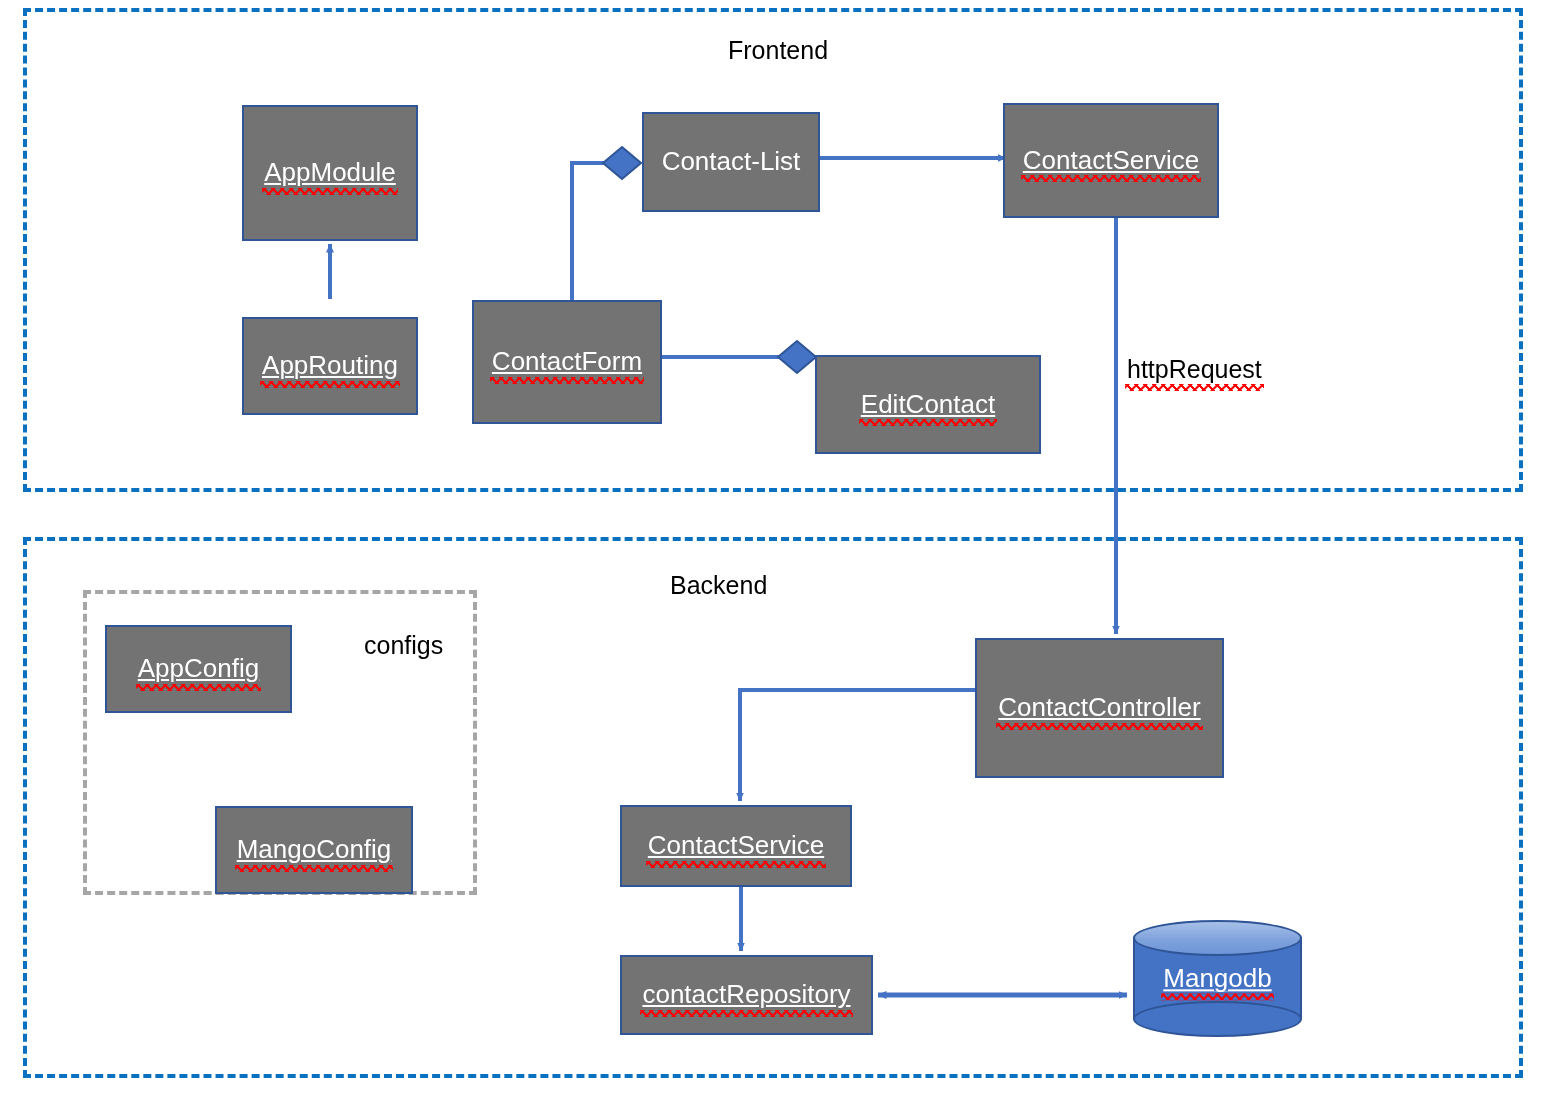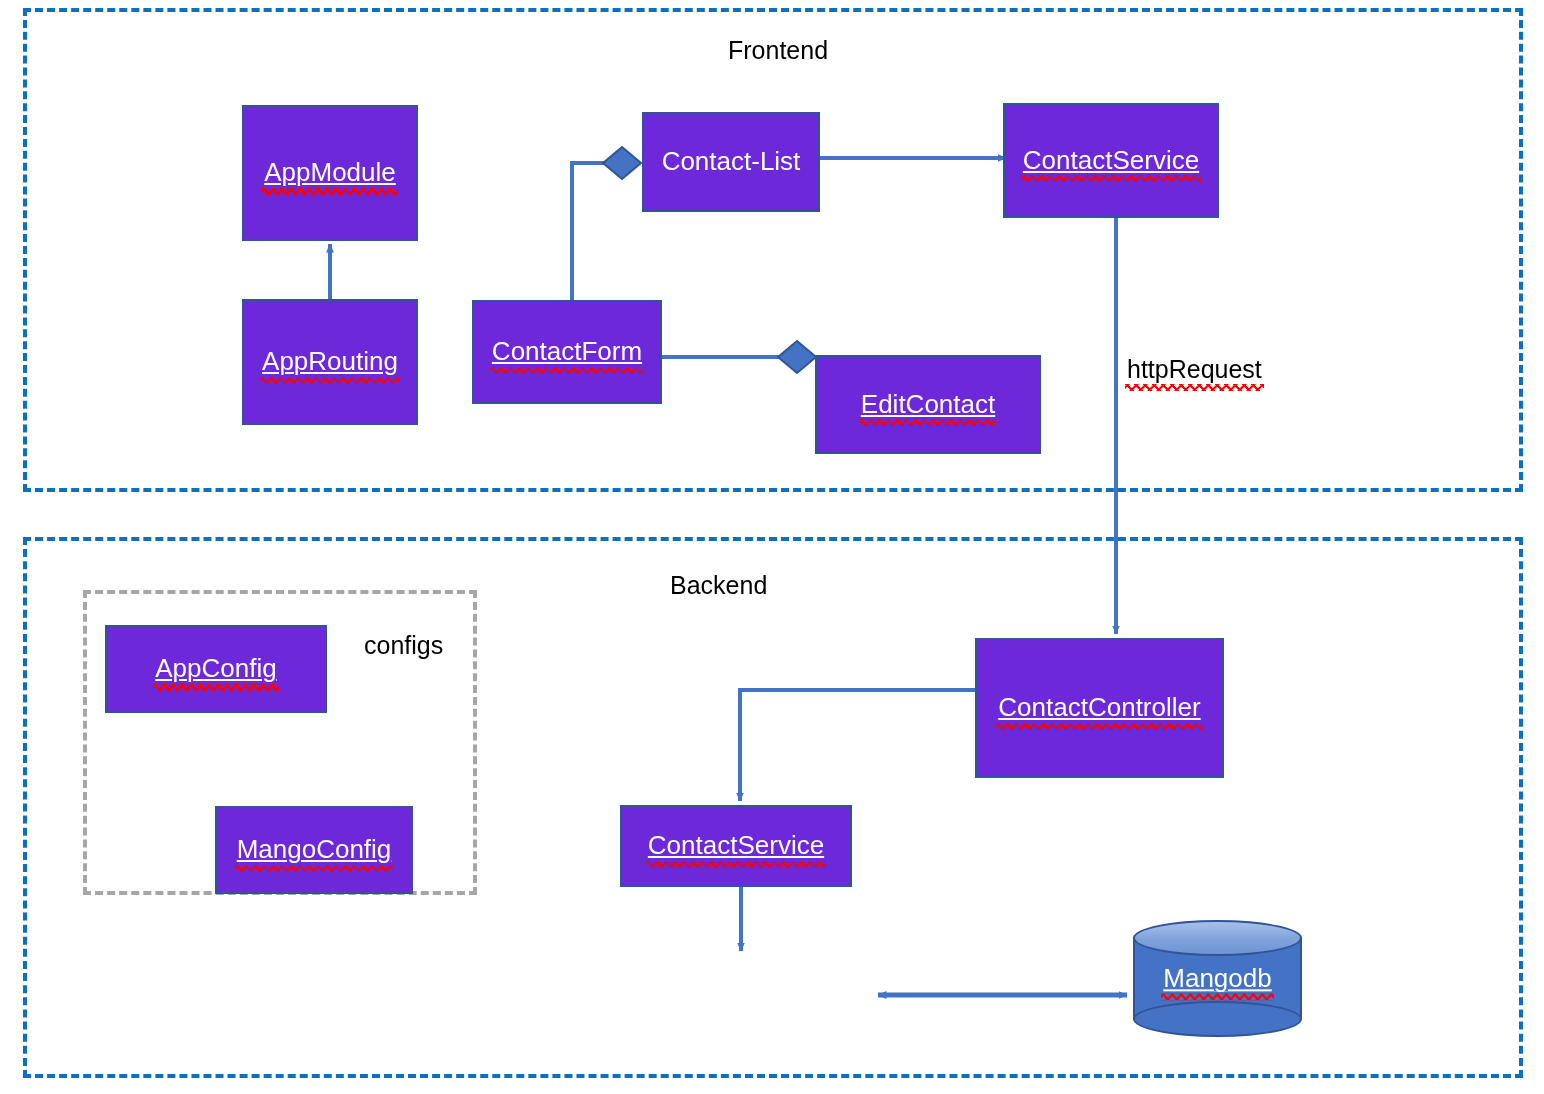--- a/index.html
+++ b/index.html
@@ -41,21 +41,21 @@
     color: #000000;
     font-size: 25px;
     font-family: "Liberation Sans", sans-serif;
     white-space: nowrap;
     line-height: 1;
   }
   
   .node {
     position: absolute;
     box-sizing: border-box;
-    background: #6d28d9;
+    background: #737373;
     border: 2px solid #2F5597;
     display: flex;
     align-items: center;
     justify-content: center;
   }
   .node-label {
     position: relative;
     color: #ffffff;
     font-size: 26px;
     font-family: "Liberation Sans", sans-serif;
@@ -198,28 +198,28 @@
   <div class="group-box" style="left:23px; top:8px; width:1500px; height:484px;"></div>
   <div class="group-title" style="left:728px; top:38px;">Frontend</div>
 
   <div class="node" style="left:242px; top:105px; width:176px; height:136px;">
     <span class="node-label u rel">
       <span>AppModule</span>
       <span class="squiggle"></span>
     </span>
   </div>
 
-  <div class="node" style="left:242px; top:299px; width:176px; height:126px;">
+  <div class="node" style="left:242px; top:317px; width:176px; height:98px;">
     <span class="node-label u rel">
       <span>AppRouting</span>
       <span class="squiggle"></span>
     </span>
   </div>
 
-  <div class="node" style="left:472px; top:300px; width:190px; height:104px;">
+  <div class="node" style="left:472px; top:300px; width:190px; height:124px;">
     <span class="node-label u rel">
       <span>ContactForm</span>
       <span class="squiggle"></span>
     </span>
   </div>
 
   <div class="node" style="left:642px; top:112px; width:178px; height:100px;">
     <span class="node-label rel">
       <span>Contact-List</span>
     </span>
@@ -245,21 +245,21 @@
       <span class="squiggle"></span>
     </span>
   </div>
 
   <div class="group-box" style="left:23px; top:537px; width:1500px; height:541px;"></div>
   <div class="group-title" style="left:670px; top:573px;">Backend</div>
 
   <div class="group-box gray" style="left:83px; top:590px; width:394px; height:305px;"></div>
   <div class="group-title" style="left:364px; top:633px;">configs</div>
 
-  <div class="node" style="left:105px; top:625px; width:222px; height:88px; z-index:1;">
+  <div class="node" style="left:105px; top:625px; width:187px; height:88px; z-index:1;">
     <span class="node-label u rel">
       <span>AppConfig</span>
       <span class="squiggle"></span>
     </span>
   </div>
 
 
   <div class="node" style="left:215px; top:770px; width:198px; height:88px; z-index:3;margin-top:36px;">
     <span class="node-label u rel">
       <span>MangoConfig</span>
@@ -274,20 +274,26 @@
     </span>
   </div>
 
   <div class="node" style="left:620px; top:805px; width:232px; height:82px;">
     <span class="node-label u rel">
       <span>ContactService</span>
       <span class="squiggle"></span>
     </span>
   </div>
 
+  <div class="node" style="left:620px; top:955px; width:253px; height:80px;">
+    <span class="node-label u rel">
+      <span>contactRepository</span>
+      <span class="squiggle"></span>
+    </span>
+  </div>
 
   <div class="cylinder" style="left:1133px; top:920px; width:169px; height:117px;">
     <div class="cyl-body"></div>
     <div class="cyl-bottom"></div>
     <div class="cyl-top"></div>
     <div class="cyl-label">
       <span class="node-label u rel">
         <span>Mangodb</span>
         <span class="squiggle"></span>
       </span>

